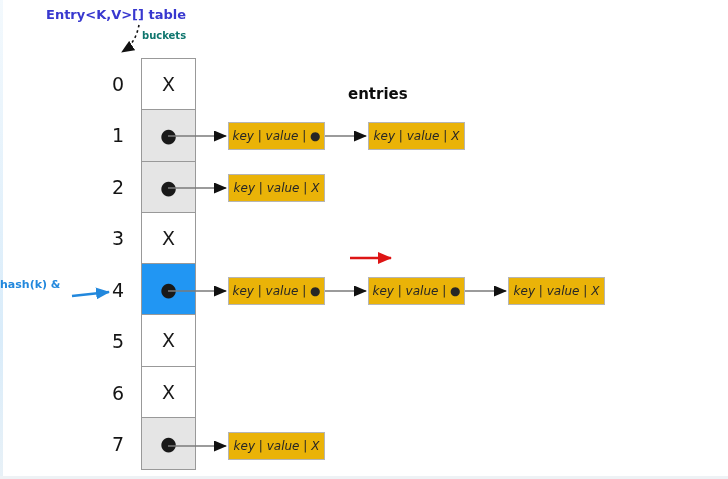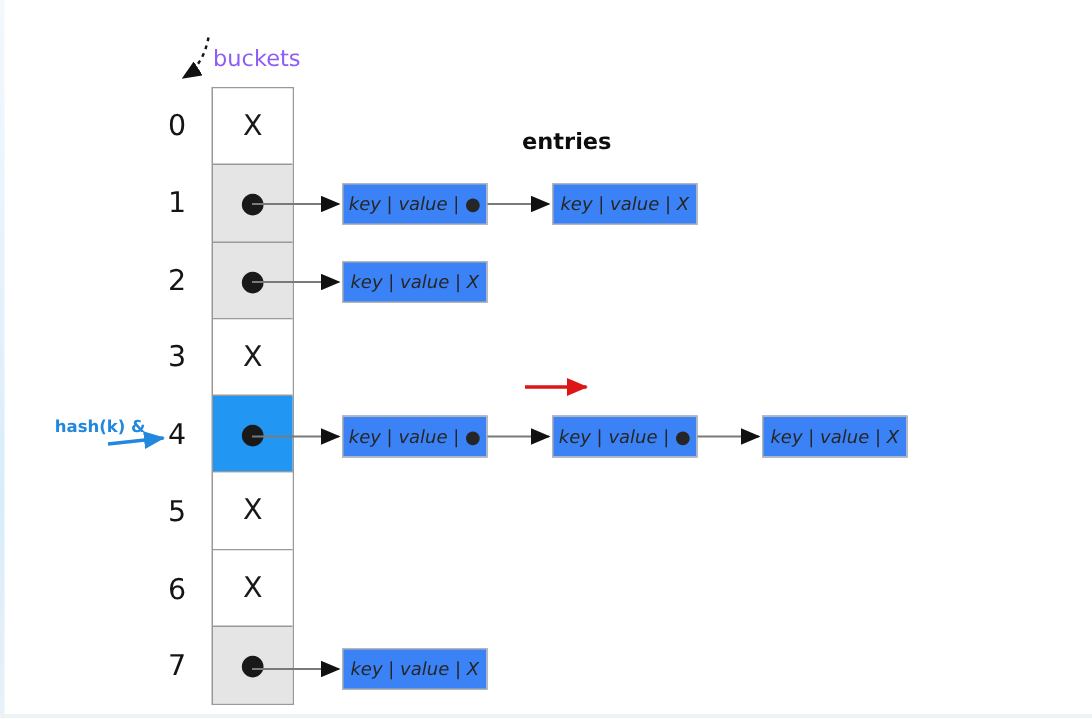--- a/index.html
+++ b/index.html
@@ -6,59 +6,60 @@
   .canvas{
     position:relative;width:728px;height:479px;background:#ffffff;
     font-family:"DejaVu Sans","Liberation Sans",sans-serif;overflow:hidden;
   }
   .edge-left{position:absolute;left:0;top:0;width:3px;height:479px;
     background:linear-gradient(180deg,#f3f9fd 0%,#d9ecfa 70%,#e8f1f7 100%);z-index:0;}
   .edge-bottom{position:absolute;left:0;top:476px;width:728px;height:3px;background:#eef2f5;z-index:0;}
 
   .title{position:absolute;left:215px;top:3px;font-size:17px;color:#1b1b1b;z-index:3;}
   .table-label{position:absolute;left:46px;top:7px;font-size:13px;font-weight:600;color:#3838cf;z-index:3;}
-  .buckets-label{position:absolute;left:142px;top:30px;font-size:15px;font-weight:400;color:#8b5cf6;z-index:3;}
+  .buckets-label{position:absolute;left:142px;top:30px;font-size:10px;font-weight:700;color:#0f766e;z-index:3;}
   .entries-label{position:absolute;left:348px;top:85px;font-size:15px;font-weight:700;color:#0d0d0d;z-index:3;}
 
   .index-col{position:absolute;left:102px;top:58px;width:32px;z-index:1;}
   .idx{height:51.5px;display:flex;align-items:center;justify-content:center;
     font-size:19px;color:#141414;}
 
   .bucket-col{position:absolute;left:141px;top:58px;width:55px;height:412px;
     border:1px solid #999;box-sizing:border-box;z-index:1;background:#fff;}
   .cell{height:51.25px;box-sizing:border-box;border-bottom:1px solid #999;
     display:flex;align-items:center;justify-content:center;font-size:19px;color:#191919;}
   .cell:last-child{border-bottom:none;}
   .cell-gray{background:#e5e5e5;}
   .cell-blue{background:#2196f3;}
   .cell-white{background:#ffffff;}
 
   .overlay{position:absolute;left:0;top:0;width:728px;height:479px;z-index:2;pointer-events:none;}
 
-  .entry-box{position:absolute;width:97px;height:28px;border:1px solid #b5b5b5;background:#3b82f6;
+  .entry-box{position:absolute;width:97px;height:28px;border:1px solid #b5b5b5;background:#eab308;
     display:flex;align-items:center;justify-content:center;font-style:italic;font-size:12px;
     color:#262626;box-sizing:border-box;z-index:3;white-space:nowrap;}
   .r1b1{left:228px;top:122px;} .r1b2{left:368px;top:122px;}
   .r2b1{left:228px;top:174px;}
   .r4b1{left:228px;top:277px;} .r4b2{left:368px;top:277px;} .r4b3{left:508px;top:277px;}
   .r7b1{left:228px;top:432px;}
 
   .equals-label{position:absolute;left:228px;top:248px;font-size:15px;font-weight:700;color:#dd1515;z-index:3;}
-  .hash-label{position:absolute;left:0px;top:278px;width:97px;text-align:right;
+  .hash-label{position:absolute;left:0px;top:278px;width:97px;text-align:left;
     font-size:11px;font-weight:700;color:#2288dd;line-height:13.5px;z-index:3;}
   .watermark{position:absolute;left:520px;top:445px;font-size:17px;color:#cbcbcb;z-index:3;
     font-family:"DejaVu Sans","Liberation Sans",sans-serif;}
 </style>
 </head>
 <body>
 
 <div class="canvas">
   <div class="edge-left"></div>
   <div class="edge-bottom"></div>
 
+  <div class="table-label">Entry&lt;K,V&gt;[] table</div>
   <div class="buckets-label">buckets</div>
   <div class="entries-label">entries</div>
 
   <div class="index-col">
     <div class="idx">0</div>
     <div class="idx">1</div>
     <div class="idx">2</div>
     <div class="idx">3</div>
     <div class="idx">4</div>
     <div class="idx">5</div>

